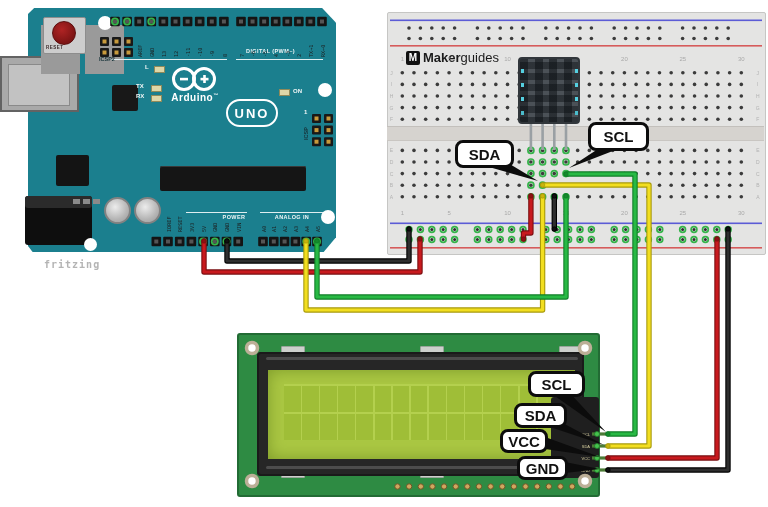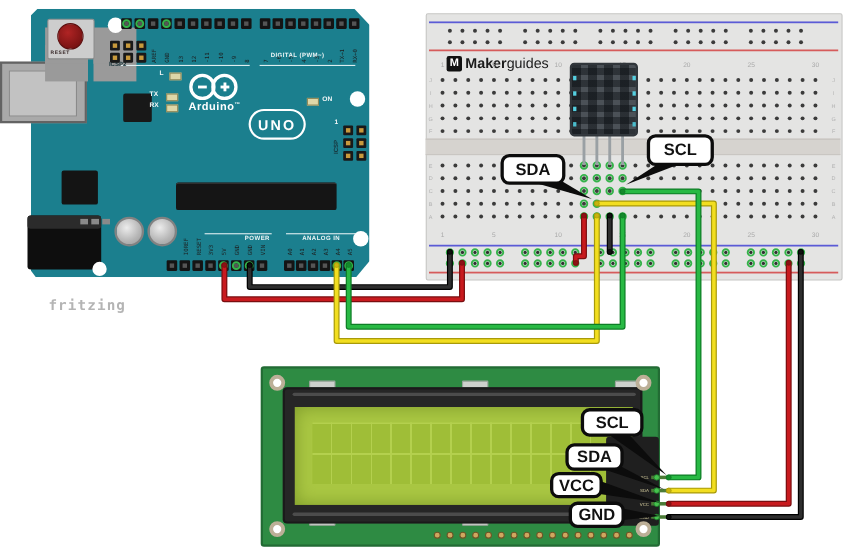--- a/index.html
+++ b/index.html
@@ -52,21 +52,21 @@
   .bezel{left:257px;top:352px;width:327px;height:124px;background:#262626;border-radius:4px;box-shadow:inset 0 0 0 2px #1a1a1a;}
   .bhl{background:#4c4c4c;border-radius:2px;}
   .lcdscr{left:268px;top:370px;width:307px;height:89px;background:#aac743;box-shadow:inset 0 0 16px #7d9a29;}
   .lcdgrid{left:284px;top:384px;width:290px;height:56px;background-color:#9fbe37;
      background-image:repeating-linear-gradient(90deg,transparent 0 16.6px,#b4d04e 16.6px 18.12px),
                       repeating-linear-gradient(0deg,transparent 0 26.5px,#b4d04e 26.5px 28px);}
   .i2c{left:551px;top:397px;width:48px;height:81px;background:#1f1f1f;border-radius:3px;}
   
   .callout{position:absolute;background:#fff;border:3px solid #0c0c0c;border-radius:8px;box-sizing:border-box;
            display:flex;align-items:center;justify-content:center;color:#111;font-size:15px;font-weight:600;z-index:30;}
-  .fritz{left:44px;top:259px;font-family:"DejaVu Sans Mono",monospace;font-size:13px;font-weight:700;color:#b4b4b4;letter-spacing:1px;margin-top:12px;}
+  .fritz{left:44px;top:259px;font-family:"DejaVu Sans Mono",monospace;font-size:10px;font-weight:700;color:#b4b4b4;letter-spacing:1px;}
 </style>
 </head>
 <body>
 
 <div class="stage">
 
   <div class="abs bb"></div>
   <div class="abs bb-gap"></div>
   <div class="abs mglogo">
     <span class="mgicon">M</span>

